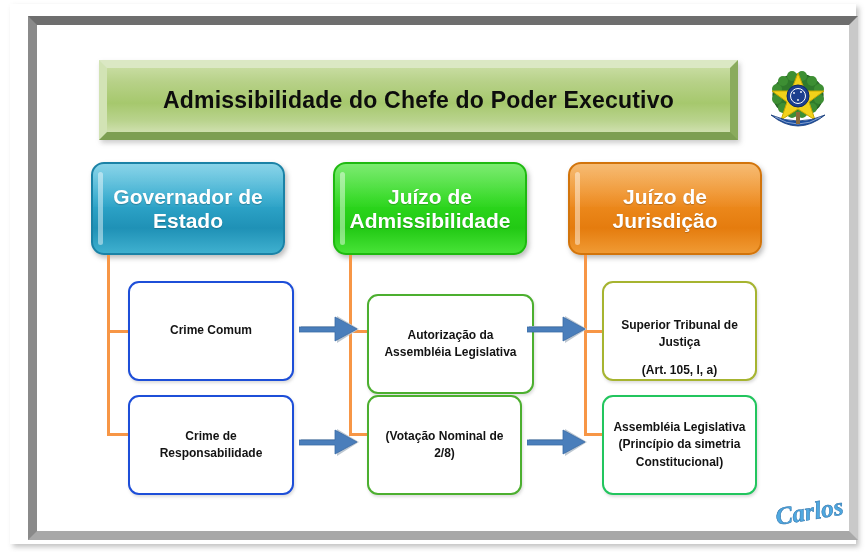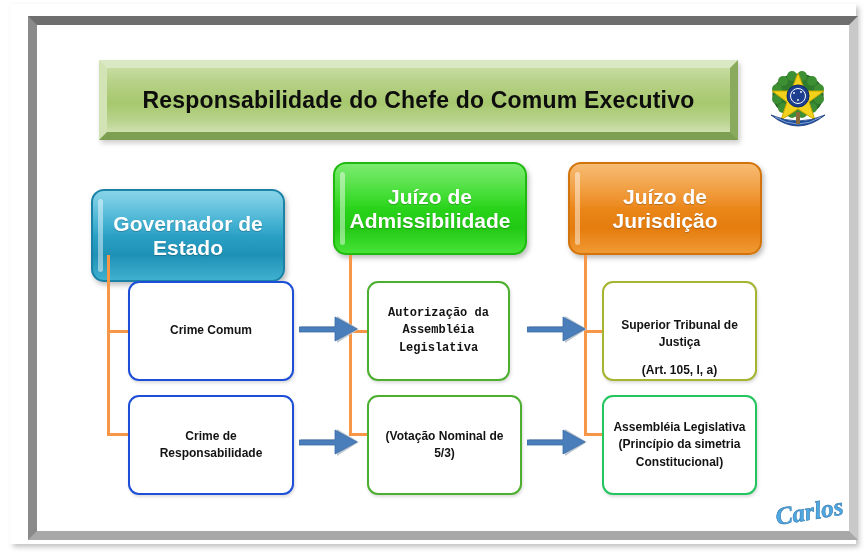--- a/index.html
+++ b/index.html
@@ -116,21 +116,20 @@
     left: 5px; top: 8px;
     width: 5px; height: calc(100% - 16px);
     background: rgba(255,255,255,0.45);
     border-radius: 4px;
     z-index: 2;
   }
   #hdr-governador {
     left: 54px; top: 137px;
     background: linear-gradient(180deg,#5bc3e0 0%, #31a9cd 38%, #1f91b6 72%, #3fb0cf 100%);
     border: 2px solid #1b82a6;
-    margin-top: 27px;
   }
   #hdr-admissibilidade {
     left: 296px; top: 137px;
     background: linear-gradient(180deg,#49e33a 0%, #2ed91e 38%, #22c914 72%, #47e337 100%);
     border: 2px solid #1fb911;
   }
   #hdr-jurisdicao {
     left: 531px; top: 137px;
     background: linear-gradient(180deg,#f3a13c 0%, #ee8c20 38%, #e57c0e 72%, #f09a33 100%);
     border: 2px solid #d2740b;
@@ -167,21 +166,21 @@
     display: block;
     margin-top: 11px;
   }
   .c-teal  { border: 2px solid #1d4ed8; }
   .c-green { border: 2px solid #4caf2f; }
   .c-olive { border: 2px solid #a6b430; }
   .c-orange{ border: 2px solid #22c55e; }
 
   #box-crime-comum       { left: 91px;  top: 256px; width: 166px; height: 100px; }
   #box-crime-resp        { left: 91px;  top: 370px; width: 166px; height: 100px; }
-  #box-autorizacao       { left: 330px; top: 256px; width: 143px; height: 100px; font-family: Liberation Mono, monospace; }
+  #box-autorizacao       { left: 330px; top: 269px; width: 167px; height: 100px; }
   #box-votacao           { left: 330px; top: 370px; width: 155px; height: 100px; }
   #box-stj               { left: 565px; top: 256px; width: 155px; height: 100px; align-items: flex-end; }
   #box-assembleia        { left: 565px; top: 370px; width: 155px; height: 100px; }
 
   
   .arrow {
     position: absolute;
     width: 63px; height: 34px;
   }
 
@@ -194,21 +193,21 @@
 </style>
 </head>
 <body>
 
 <div id="slide-frame">
   <div class="frame-outer">
     <div class="frame-bevel"></div>
     <div class="canvas">
 
       <div id="title-plate">
-        <span class="title-text">Responsabilidade do Chefe do Comum Executivo</span>
+        <span class="title-text">Admissibilidade do Chefe do Poder Executivo</span>
       </div>
 
       <div id="emblem">
         <svg viewBox="0 0 62 68" width="62" height="68">
           <g>
             <ellipse cx="31" cy="30" rx="25" ry="21" fill="#2f7a2b"></ellipse>
             <ellipse cx="31" cy="30" rx="25" ry="21" fill="none" stroke="#1e5c1c" stroke-width="1.2"></ellipse>
             <g fill="#3d8f33">
               <circle cx="10" cy="24" r="5"></circle>
                 <circle cx="16" cy="16" r="5"></circle>
@@ -272,21 +271,21 @@
 
       <div id="box-crime-resp" class="content-box c-teal">
         <span class="cb-label">Crime de Responsabilidade</span>
       </div>
 
       <div id="box-autorizacao" class="content-box c-green">
         <span class="cb-label">Autorização da Assembléia Legislativa</span>
       </div>
 
       <div id="box-votacao" class="content-box c-green">
-        <span class="cb-label">(Votação Nominal de 5/3)</span>
+        <span class="cb-label">(Votação Nominal de 2/8)</span>
       </div>
 
       <div id="box-stj" class="content-box c-olive">
         <span class="cb-label">
           <span>Superior Tribunal de Justiça</span>
           <span class="sub">(Art. 105, I, a)</span>
         </span>
       </div>
 
       <div id="box-assembleia" class="content-box c-orange">

